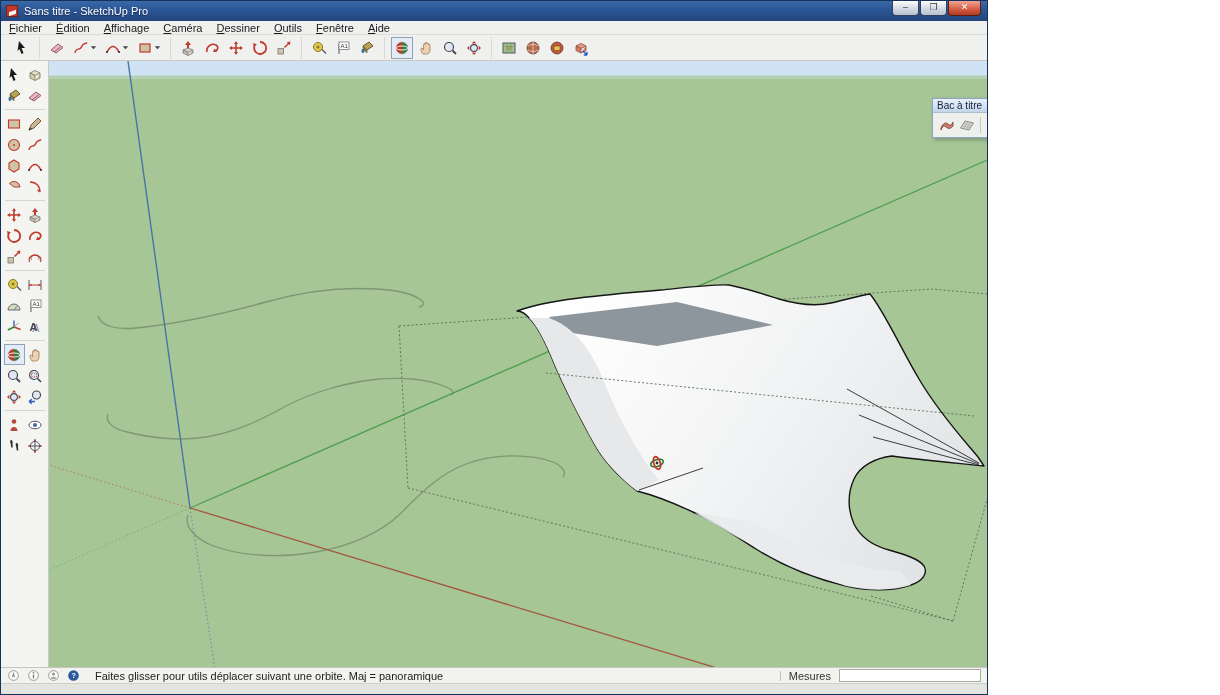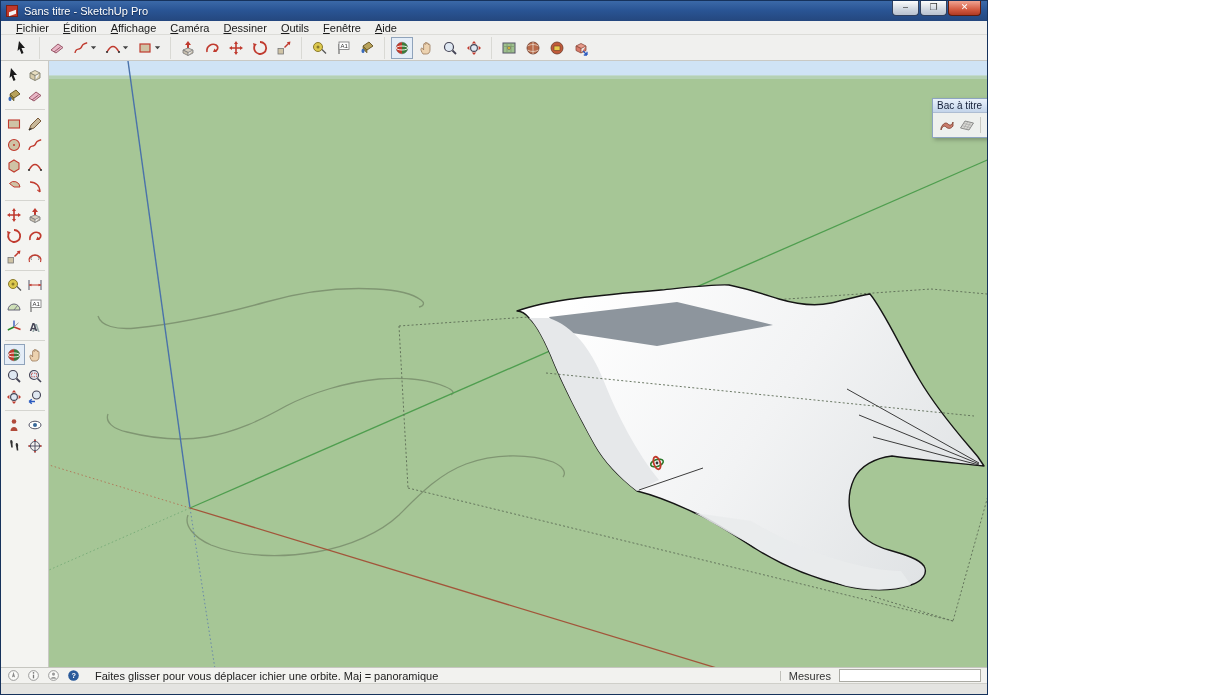--- a/index.html
+++ b/index.html
@@ -22,21 +22,21 @@
     position:relative; flex:0 0 12px;}
   .app-icon::after{content:""; position:absolute; left:2px; top:5px; width:7px; height:4px; background:#f3f3f3; transform:skewY(-18deg);}
   .title-text{color:#fff; font-size:11px; text-shadow:0 1px 1px #13294d;}
   .winbtns{position:absolute; right:6px; top:0; display:flex;}
   .winbtn{width:27px; height:15px; border:1px solid #30405e; border-top:none; border-radius:0 0 4px 4px;
     background:linear-gradient(180deg,#fdfdfd,#cfd6e0 60%,#b9c2cf); color:#333; font-size:9px; line-height:13px;
     text-align:center; margin-left:1px; cursor:default;}
   .winbtn.close{width:33px; background:linear-gradient(180deg,#f0a492,#d55c42 60%,#b03a24); color:#fff; border-color:#5e1c0e;}
 
   
-  .menubar{height:14px; flex:0 0 14px; background:var(--chrome); display:flex; align-items:center; padding-left:8px;
+  .menubar{height:14px; flex:0 0 14px; background:var(--chrome); display:flex; align-items:center; padding-left:1px;
     font-size:11px; color:#1a1a1a; border-bottom:1px solid #dcdcd8;}
   .menu-item{padding:0 7px; line-height:14px; cursor:default;}
   .menu-item u{text-decoration:underline;}
 
   
   .toolbar{height:26px; flex:0 0 26px; background:var(--chrome); border-bottom:1px solid var(--chrome-border);
     display:flex; align-items:center; padding-left:4px;}
   .tb-group{display:flex; align-items:center; padding:0 5px; border-right:1px solid #d9d9d4; height:22px;}
   .tb-group:last-child{border-right:none;}
   .tb-btn{width:22px; height:22px; border:1px solid transparent; background:transparent; display:flex;
@@ -682,20 +682,20 @@
             <path d="M4.5 12 C5 9.3 11 9.3 11.5 12 Z" fill="#9a9a9a"></path>
           </svg>
         </span>
         <span class="st-icon">
           <svg viewBox="0 0 16 16" width="13" height="13">
             <circle cx="8" cy="8" r="6.5" fill="#2a5a9a"></circle>
             <text x="5.6" y="11.3" font-size="9" fill="#fff" font-weight="bold" font-family="sans-serif">?</text>
           </svg>
         </span>
       </span>
-    <span class="hint">Faites glisser pour vous déplacer ichier une orbite.  Maj = panoramique</span>
+    <span class="hint">Faites glisser pour utils déplacer suivant une orbite.  Maj = panoramique</span>
     <span class="spacer"></span>
     <span class="mes-divider"></span>
     <span class="mes-label">Mesures</span>
     <input class="mes-input" value="" style="">
   </div>
   <div class="bottom-strip"></div>
 </div>
 
 </body></html>

